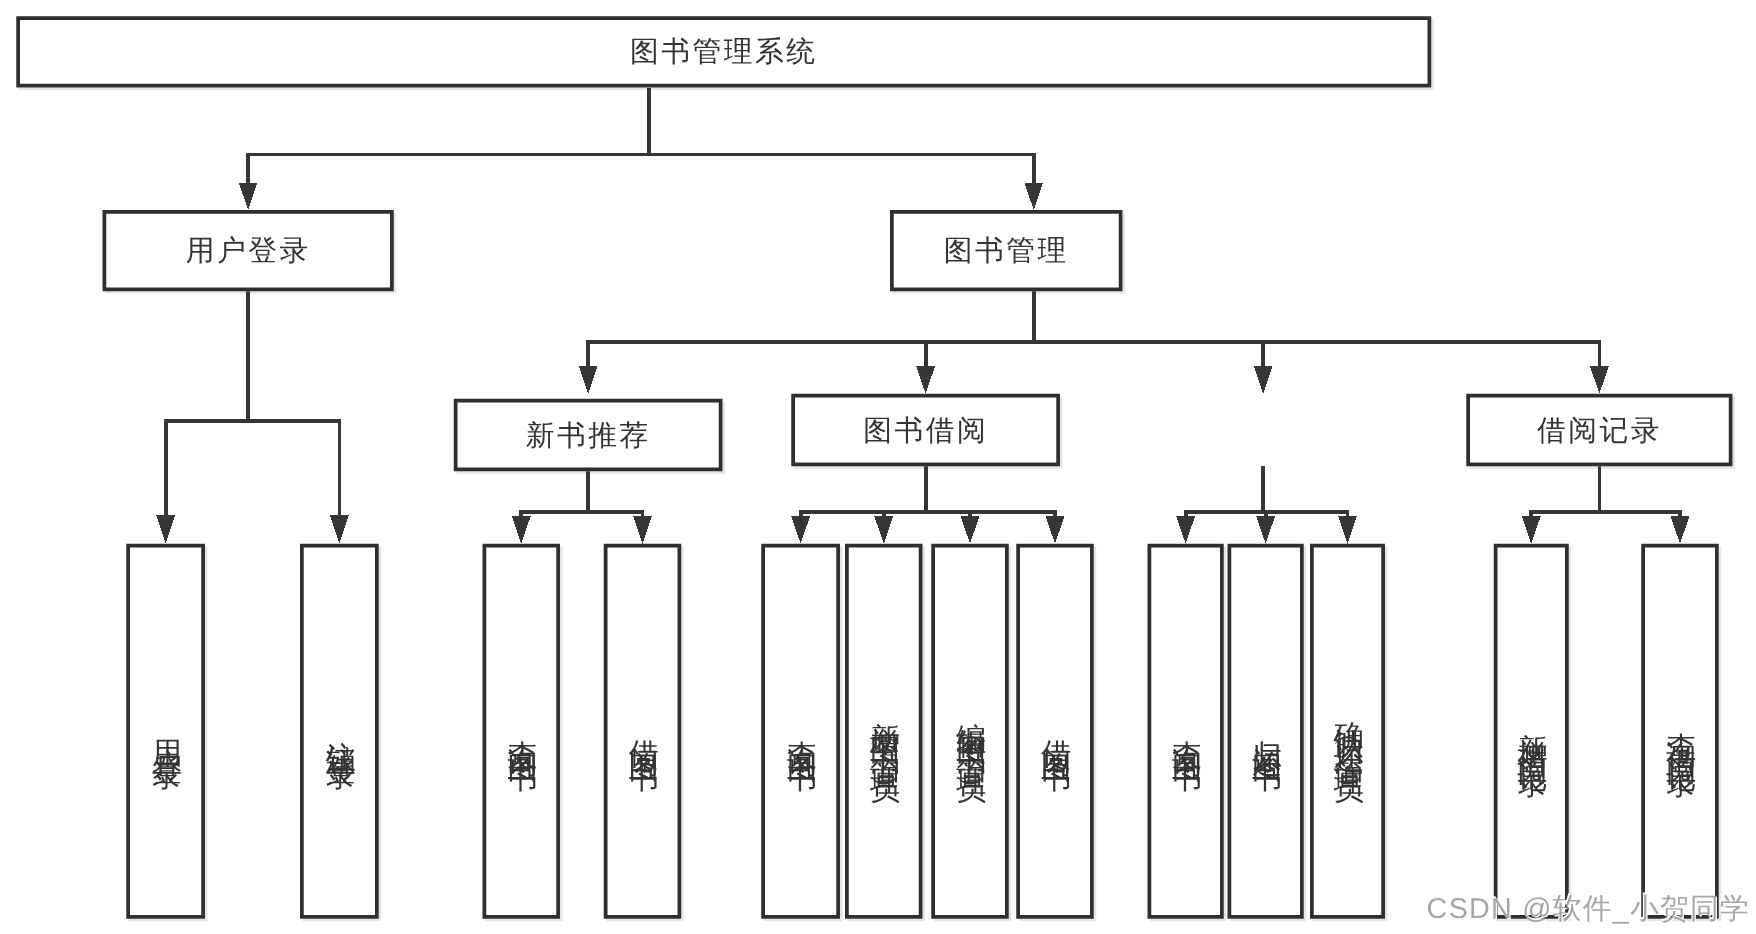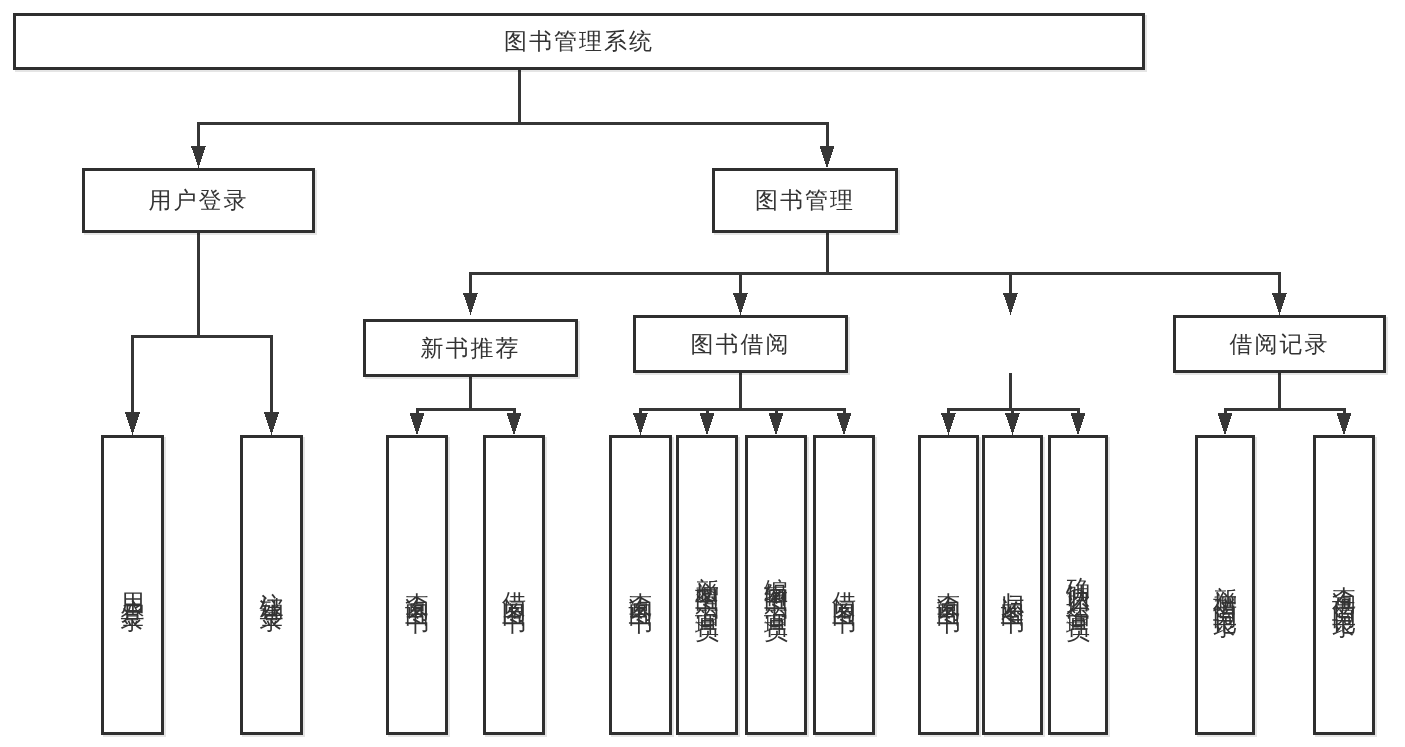--- a/index.html
+++ b/index.html
@@ -185,14 +185,15 @@
     <span>确认归还（管理员）</span>
   </div>
 
   <div class="node v" style="left:1195px;top:435px;width:60px;height:300px;">
     <span>新增借阅记录</span>
   </div>
   <div class="node v" style="left:1313px;top:435px;width:62px;height:300px;">
     <span>查询借阅记录</span>
   </div>
 
+  <div class="watermark">CSDN @软件_小贺同学</div>
 
 </div>
 
 </body></html>

